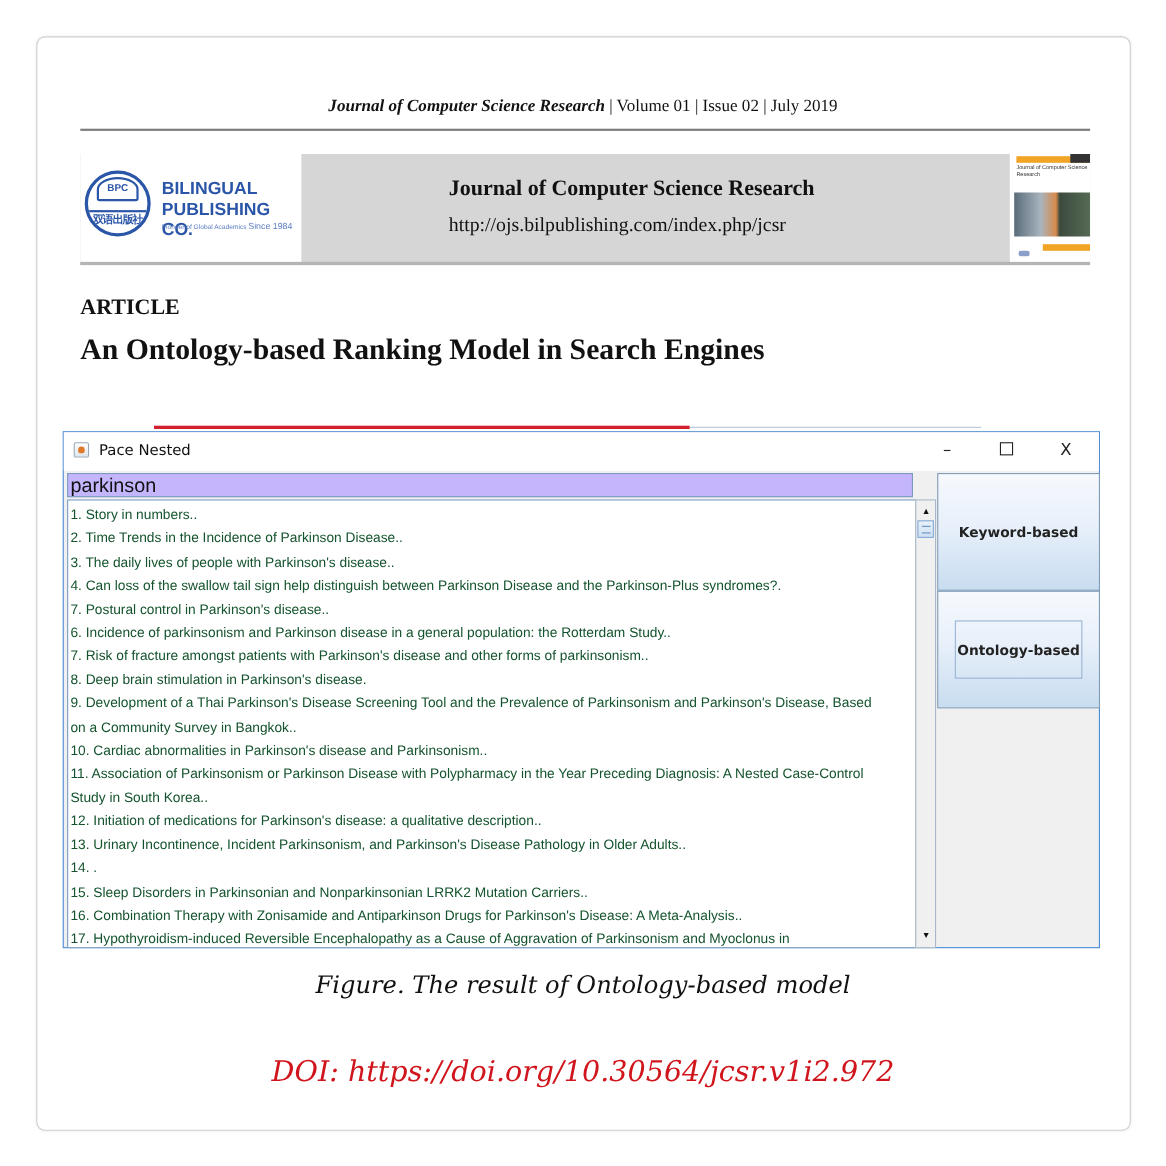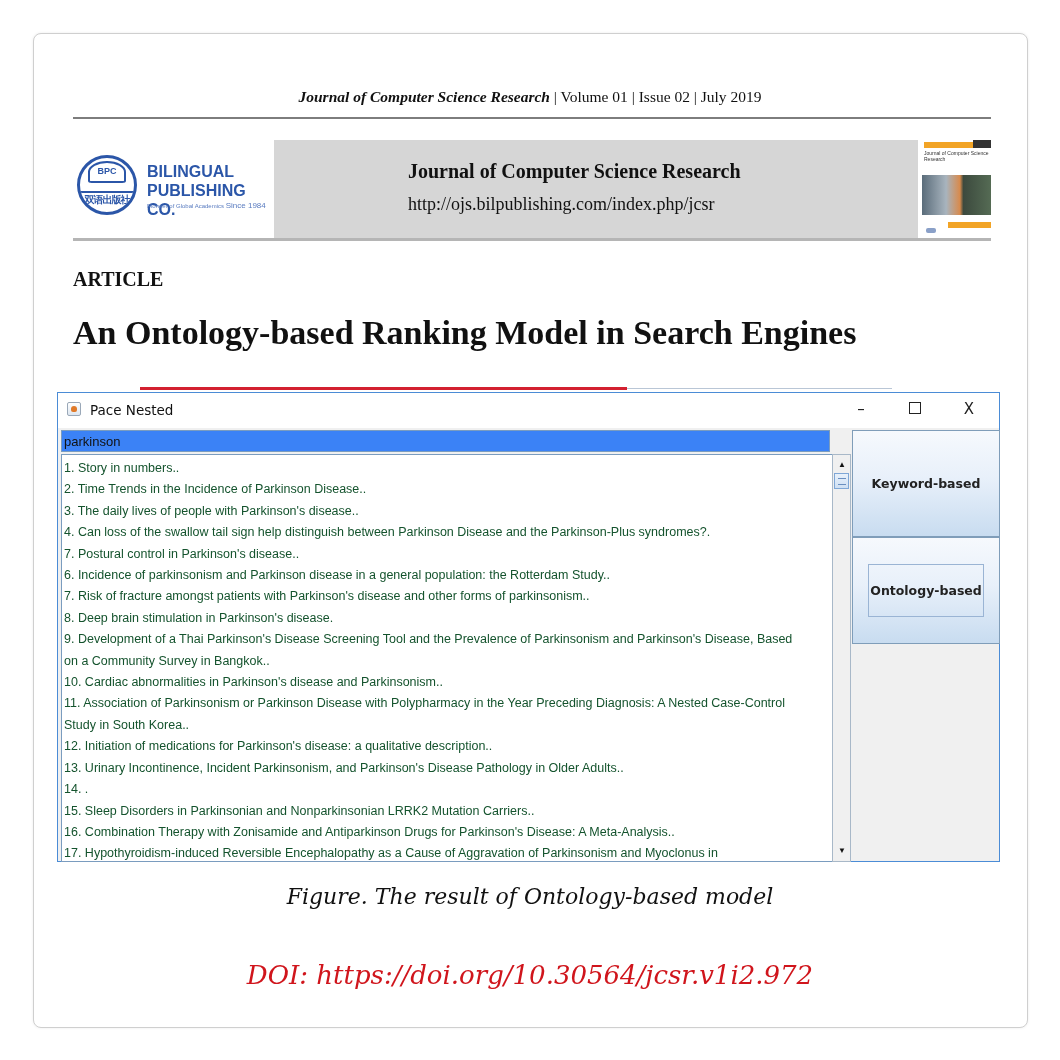--- a/index.html
+++ b/index.html
@@ -20,32 +20,32 @@
   .banner-title { position:absolute; left:335px; top:20px; font-family:"Liberation Serif", serif; font-size:20px; font-weight:bold; color:#111; }
   .banner-url { position:absolute; left:335px; top:54px; font-family:"Liberation Serif", serif; font-size:18px; color:#111; }
   .cover { position:absolute; left:845px; top:0; width:73px; height:98px; background:#fff; overflow:hidden; }
   .cover .bar1 { position:absolute; left:6px; top:2px; width:67px; height:6px; background:#f2a426; }
   .cover .bar1b { position:absolute; left:55px; top:0; width:18px; height:8px; background:#333; }
   .cover .ttl { position:absolute; left:6px; top:10px; font-size:5px; line-height:6px; color:#333; }
   .cover .photo { position:absolute; left:4px; top:35px; width:69px; height:40px; background:linear-gradient(90deg,#5a6c7a 0%,#a8b4be 35%,#d88a4c 55%,#3c4a3e 60%,#556b54 100%); }
   .cover .bar2 { position:absolute; left:30px; top:82px; width:43px; height:6px; background:#f2a426; }
   .cover .dot { position:absolute; left:8px; top:88px; width:10px; height:5px; background:#8aa0c8; border-radius:2px; }
   .article-label { position:absolute; left:73px; top:268px; font-family:"Liberation Serif", serif; font-weight:bold; font-size:20px; color:#111; }
-  .article-title { position:absolute; left:73px; top:314px; font-family:"Liberation Serif", serif; font-weight:bold; font-size:34px; color:#111; }
+  .article-title { position:absolute; left:73px; top:302px; font-family:"Liberation Serif", serif; font-weight:bold; font-size:27px; color:#111; }
   .behind-bar { position:absolute; left:140px; top:387px; width:487px; height:3px; background:#d32030; }
   .behind-line { position:absolute; left:627px; top:388px; width:265px; height:1px; background:#b9c6d6; }
   .win { position:absolute; left:57px; top:392px; width:943px; height:470px; background:#f0f0f0; border:1px solid #4b8cd6; box-sizing:border-box; }
   .titlebar { position:absolute; left:0; top:0; right:0; height:35px; background:#fff; }
   .app-icon { position:absolute; left:9px; top:9px; width:14px; height:14px; border:1px solid #9aa8b8; border-radius:2px; background:linear-gradient(#fff,#dde6f0); box-sizing:border-box; }
   .app-icon::after { content:""; position:absolute; left:3px; top:3px; width:6px; height:6px; border-radius:50% 50% 2px 2px; background:#e07a2a; }
   .win-title { position:absolute; left:32px; top:9px; font-family:"DejaVu Sans", sans-serif; font-size:13.5px; color:#111; }
   .ctl { position:absolute; top:0; width:46px; height:33px; text-align:center; line-height:33px; font-size:15px; color:#222; font-family:"DejaVu Sans", sans-serif; }
   .ctl.min { left:780px; } .ctl.max { left:834px; } .ctl.close { left:888px; }
   .ctl.max span { display:inline-block; width:10px; height:10px; border:1px solid #222; vertical-align:middle; margin-top:-3px; }
-  .search-input { position:absolute; left:3px; top:37px; width:769px; height:22px; border:1px solid #7a9cbf; background:#3b82f6; box-sizing:border-box; font-size:13px; padding:0 2px; font-family:"Liberation Sans", sans-serif; color:#111; outline:none; }
+  .search-input { position:absolute; left:3px; top:37px; width:769px; height:22px; border:1px solid #7a9cbf; background:#c4b5fd; box-sizing:border-box; font-size:18px; padding:0 2px; font-family:"Liberation Sans", sans-serif; color:#111; outline:none; }
   .results { position:absolute; left:3px; top:61px; width:772px; height:408px; border:1px solid #7a9cbf; background:#fff; box-sizing:border-box; overflow:hidden; }
   .results ul { list-style:none; margin:0; padding:3px 0 0 2px; width:770px; }
   .results li { font-size:12.5px; line-height:21.4px; color:#14532d; white-space:normal; width:745px; }
   .scrollbar { position:absolute; left:774px; top:61px; width:19px; height:408px; background:#f0f0f0; border:1px solid #a8b8c8; box-sizing:border-box; }
   .sb-up, .sb-down { position:absolute; left:1px; width:16px; height:16px; text-align:center; font-size:8px; line-height:16px; color:#111; }
   .sb-up { top:2px; } .sb-down { bottom:2px; }
   .sb-thumb { position:absolute; left:1px; top:18px; width:15px; height:16px; border:1px solid #7fa7d6; background:linear-gradient(#e8f1fb,#cfe0f3); box-sizing:border-box; }
   .sb-thumb::after { content:""; position:absolute; left:3px; top:4px; width:8px; height:5px; border-top:1px solid #6a8fc0; border-bottom:1px solid #6a8fc0; }
   .side-btn { position:absolute; left:794px; width:148px; border:1px solid #7f9db9; box-sizing:border-box; background:linear-gradient(#f6f9fd 0%,#e8f0fa 45%,#c8dcf0 100%); font-family:"DejaVu Sans", sans-serif; font-size:12.5px; font-weight:bold; color:#222; text-align:center; cursor:pointer; }
   .side-btn.kw { top:37px; height:107px; line-height:105px; }

